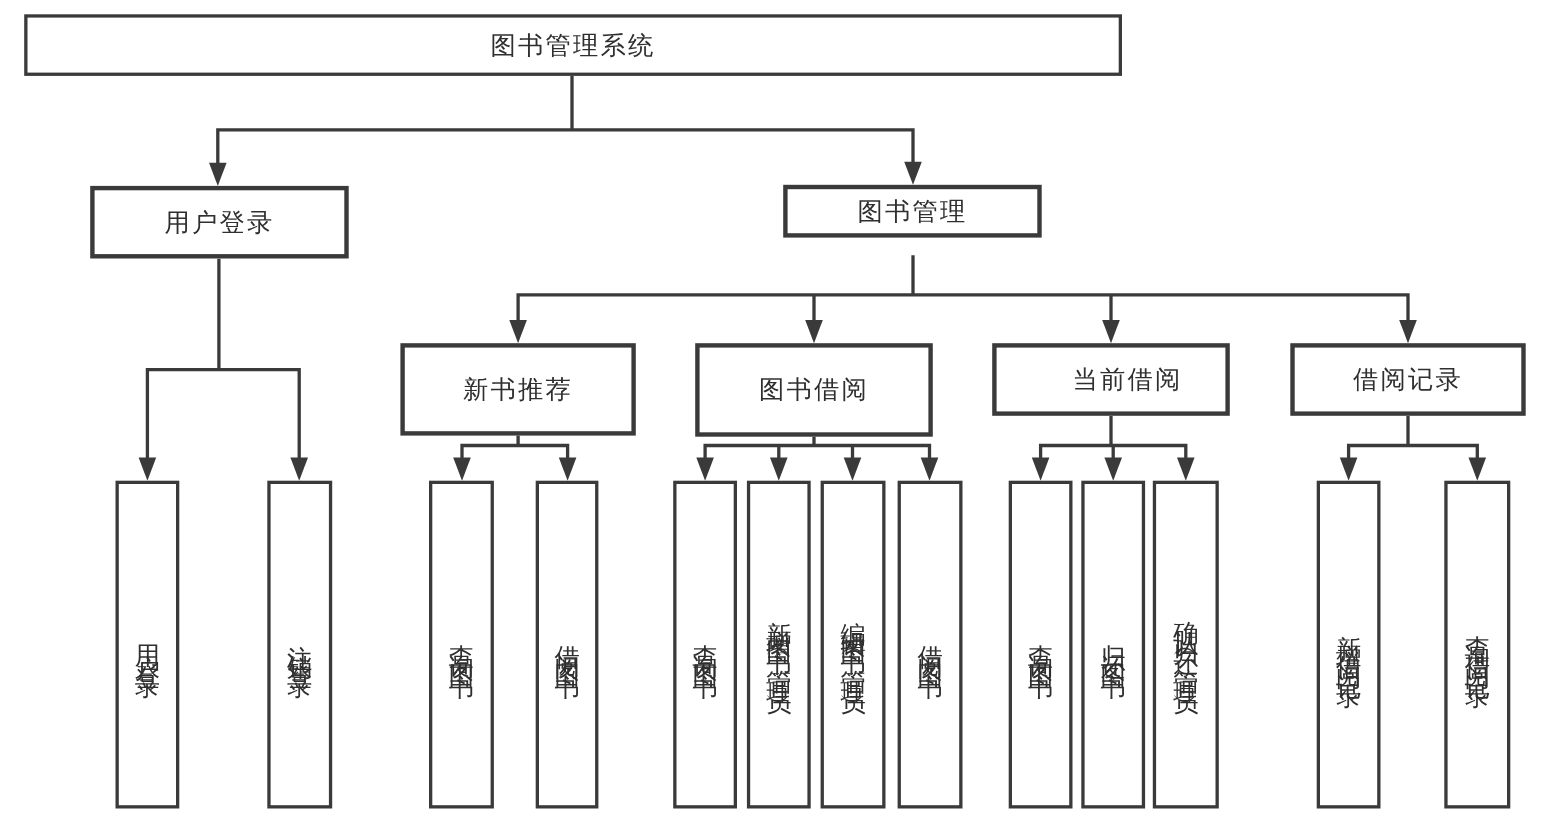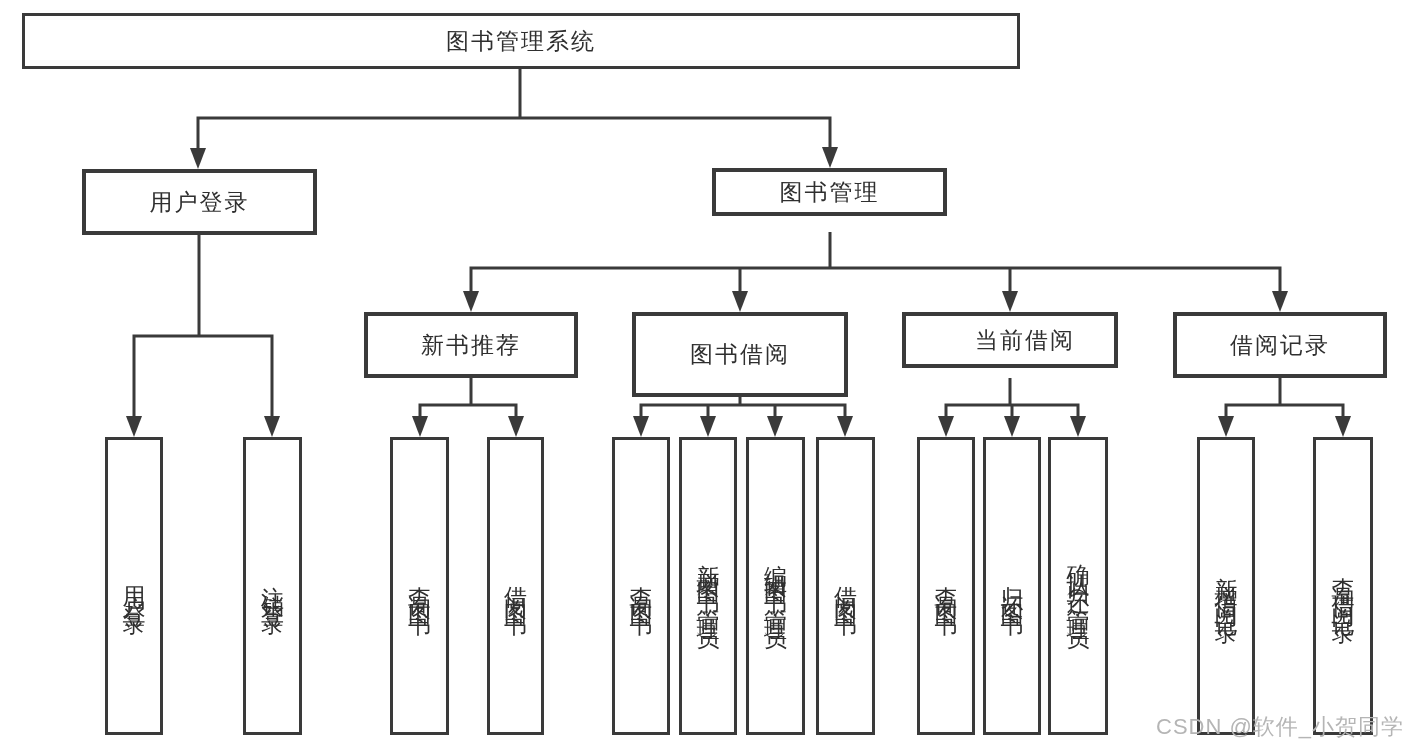--- a/index.html
+++ b/index.html
@@ -110,27 +110,27 @@
     <span>图书管理系统</span>
   </div>
 
   <div class="box" style="left:82px; top:169px; width:235px; height:66px;">
     <span>用户登录</span>
   </div>
   <div class="box" style="left:712px; top:168px; width:235px; height:48px;">
     <span>图书管理</span>
   </div>
 
-  <div class="box" style="left:364px; top:312px; width:214px; height:66px;">
+  <div class="box" style="left:364px; top:312px; width:214px; height:84px;">
     <span>新书推荐</span>
   </div>
   <div class="box" style="left:632px; top:312px; width:216px; height:85px;">
     <span>图书借阅</span>
   </div>
-  <div class="box" style="left:902px; top:312px; width:216px; height:56px;padding-left:30px;">
+  <div class="box" style="left:902px; top:312px; width:216px; height:66px;padding-left:30px;">
     <span>当前借阅</span>
   </div>
   <div class="box" style="left:1173px; top:312px; width:214px; height:66px;">
     <span>借阅记录</span>
   </div>
 
   <div class="leaf" style="left:105px; width:58px;">
     <span>用户登录</span>
   </div>
   <div class="leaf" style="left:243px; width:59px;">
@@ -167,15 +167,14 @@
     <span>确认归还（管理员）</span>
   </div>
 
   <div class="leaf" style="left:1197px; width:58px;">
     <span>新增借阅记录</span>
   </div>
   <div class="leaf" style="left:1313px; width:60px;">
     <span>查询借阅记录</span>
   </div>
 
-  <div class="watermark">CSDN @软件_小贺同学</div>
 
 </div>
 
 </body></html>

